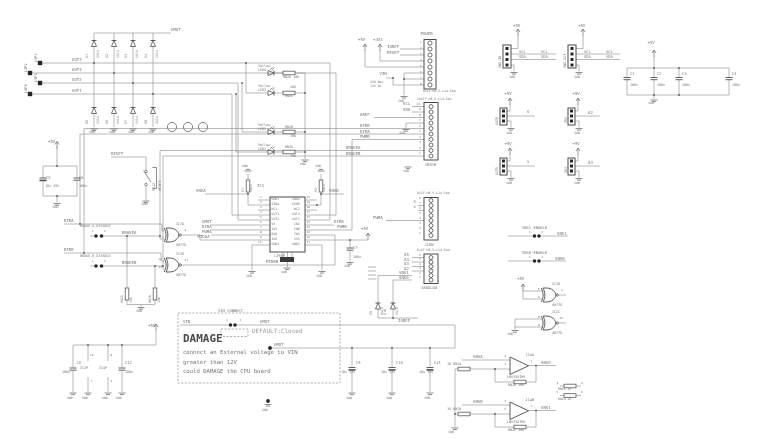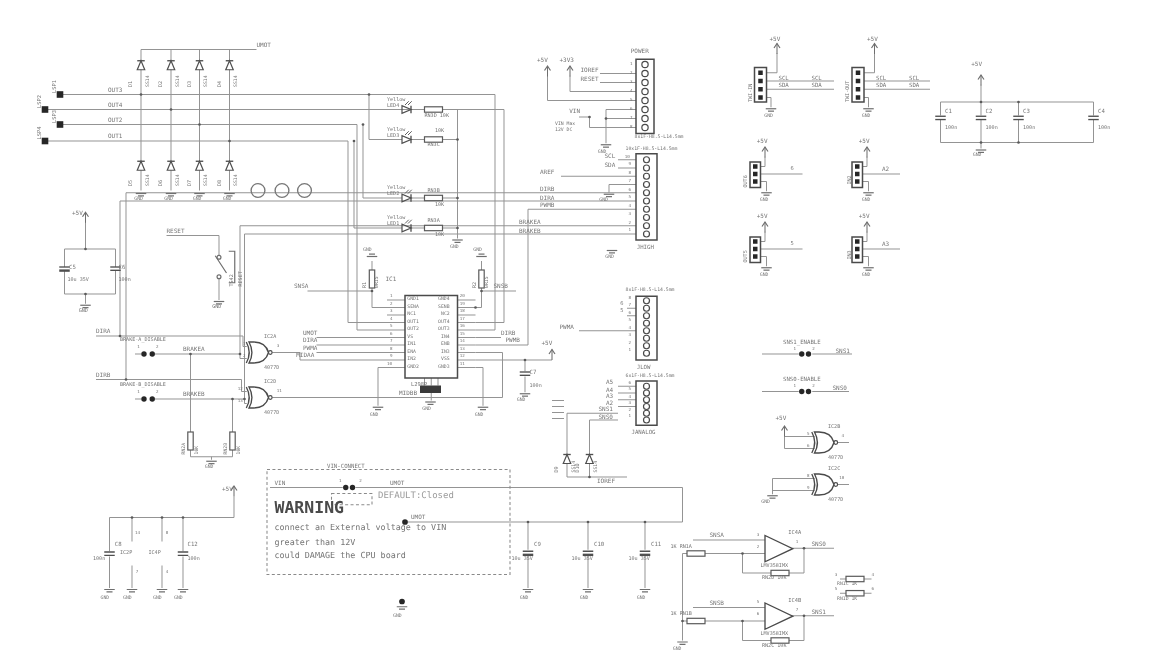--- a/index.html
+++ b/index.html
@@ -719,21 +719,21 @@
       <span class="lbl" style="left: 556.5px; top: 391.1px; font-size: 2.8px;">5</span>
       <span class="lbl" style="left: 581px; top: 391.1px; font-size: 2.8px;">6</span>
       <span class="lbl" style="left: 558px; top: 397.5px; font-size: 3.2px;">RN1D 1K</span>
       <span class="lbl" style="left: 183px; top: 319.8px; font-size: 4px;">VIN</span>
       <span class="lbl" style="left: 218px; top: 309px; font-size: 3.8px;">VIN-CONNECT</span>
       <span class="lbl" style="left: 226px; top: 318.6px; font-size: 2.8px;">1</span>
       <span class="lbl" style="left: 239.5px; top: 318.6px; font-size: 2.8px;">2</span>
       <span class="lbl lt" style="left: 252px; top: 327.5px; font-size: 6px;">DEFAULT:Closed</span>
       <span class="lbl" style="left: 260px; top: 319.8px; font-size: 4px;">UMOT</span>
       <span class="lbl" style="left: 274px; top: 342.8px; font-size: 4px;">UMOT</span>
-      <span class="lbl b" style="left: 183px; top: 333px; font-size: 11px;">WARNING</span>
+      <span class="lbl b" style="left: 183px; top: 333px; font-size: 11px;">DAMAGE</span>
       <span class="lbl" style="left: 183px; top: 350px; font-size: 5.6px;">connect an External voltage to VIN</span>
       <span class="lbl" style="left: 183px; top: 359.5px; font-size: 5.6px;">greater than 12V</span>
       <span class="lbl" style="left: 183px; top: 369px; font-size: 5.6px;">could DAMAGE the CPU board</span>
       <span class="lbl" style="left: 356px; top: 361px; font-size: 3.8px;">C9</span>
       <span class="lbl" style="left: 341px; top: 370.5px; font-size: 3.4px;">10u 35V</span>
       <span class="lbl" style="left: 396px; top: 361px; font-size: 3.8px;">C10</span>
       <span class="lbl" style="left: 381px; top: 370.5px; font-size: 3.4px;">10u 35V</span>
       <span class="lbl" style="left: 434px; top: 361px; font-size: 3.8px;">C11</span>
       <span class="lbl" style="left: 419px; top: 370.5px; font-size: 3.4px;">10u 35V</span>
       <span class="lbl" style="left: 346.5px; top: 396.5px; font-size: 3.2px;">GND</span>

